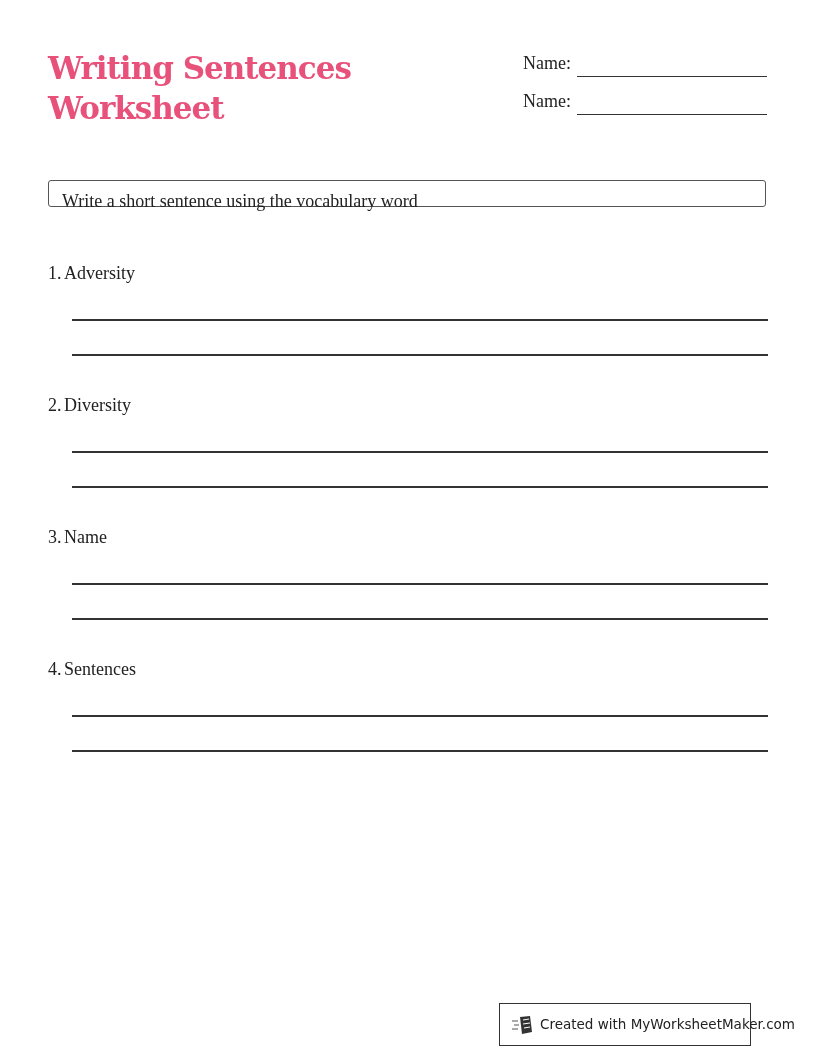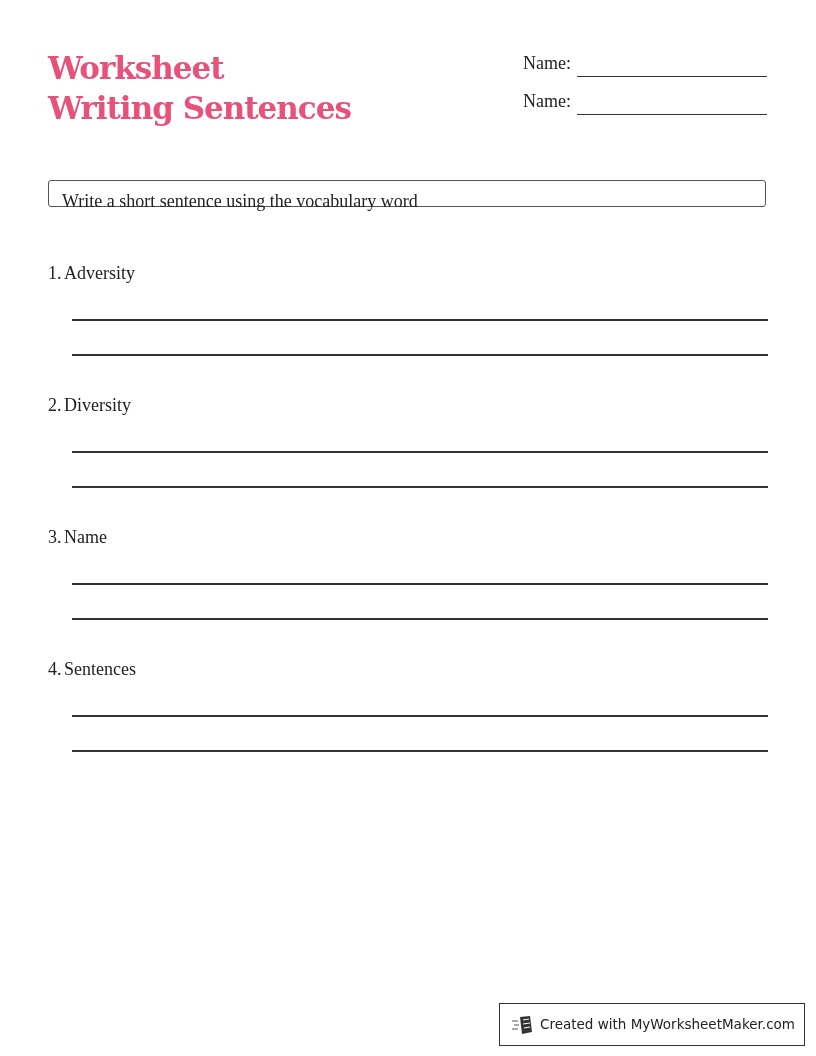--- a/index.html
+++ b/index.html
@@ -11,32 +11,32 @@
     .field { position: absolute; font-size: 18px; }
     .field .lbl { position: absolute; right: 245px; top: 0; white-space: nowrap; }
     .field .line { position: absolute; left: 577px; width: 190px; border-bottom: 1.2px solid #333; }
     .instr { position: absolute; left: 48px; top: 180px; width: 718px; height: 27px;
              border: 1.3px solid #555; border-radius: 3px; box-sizing: border-box; }
     .instr span { position: absolute; left: 13px; top: 10px; font-size: 18px; }
     .q { position: absolute; left: 48px; width: 720px; }
     .q .num { position: absolute; left: 0; top: 0; font-size: 18px; }
     .q .word { position: absolute; left: 16px; top: 0; font-size: 18px; }
     .q .ln { position: absolute; left: 24px; width: 696px; border-top: 2px solid #333; }
-    .footer { position: absolute; left: 499px; top: 1003px; width: 306px; height: 43px;
+    .footer { position: absolute; left: 499px; top: 1003px; width: 252px; height: 43px;
               border: 1.3px solid #333; box-sizing: border-box; font-family: "DejaVu Sans", sans-serif;
               font-size: 13.5px; color: #222; }
     .footer .ic { position: absolute; left: 12px; top: 11px; width: 22px; height: 20px; }
     .footer .txt { position: absolute; left: 40px; top: 12px; white-space: nowrap; }
   </style>
 </head>
 <body>
 
 <div class="title">
+  <div>Writing Sentences</div>
   <div>Worksheet</div>
-  <div>Writing Sentences</div>
 </div>
 
 <div class="field" style="left:0;top:53px;width:816px;">
   <span class="lbl">Name:</span>
   <div class="line" style="top:23px;"></div>
 </div>
 <div class="field" style="left:0;top:91px;width:816px;">
   <span class="lbl">Name:</span>
   <div class="line" style="top:23px;"></div>
 </div>

